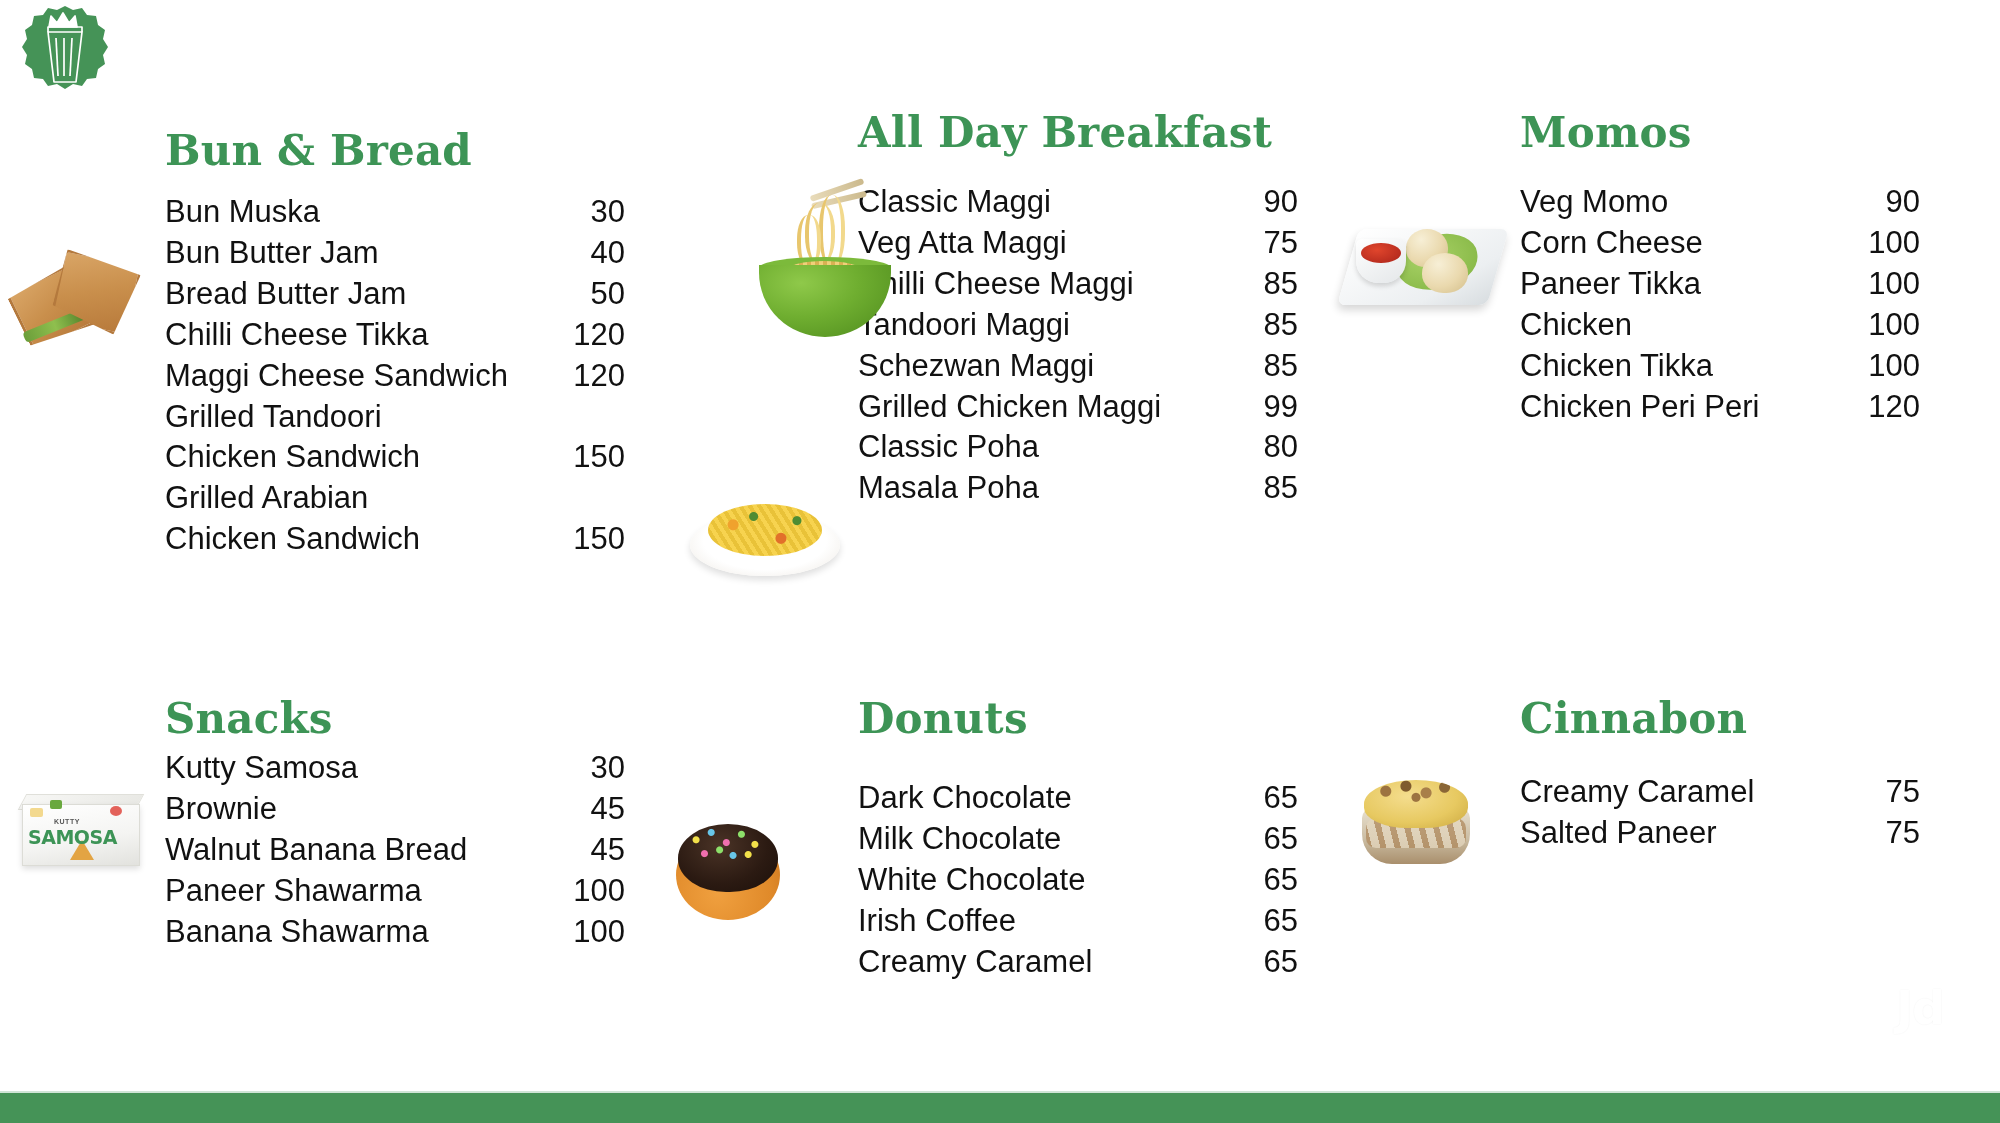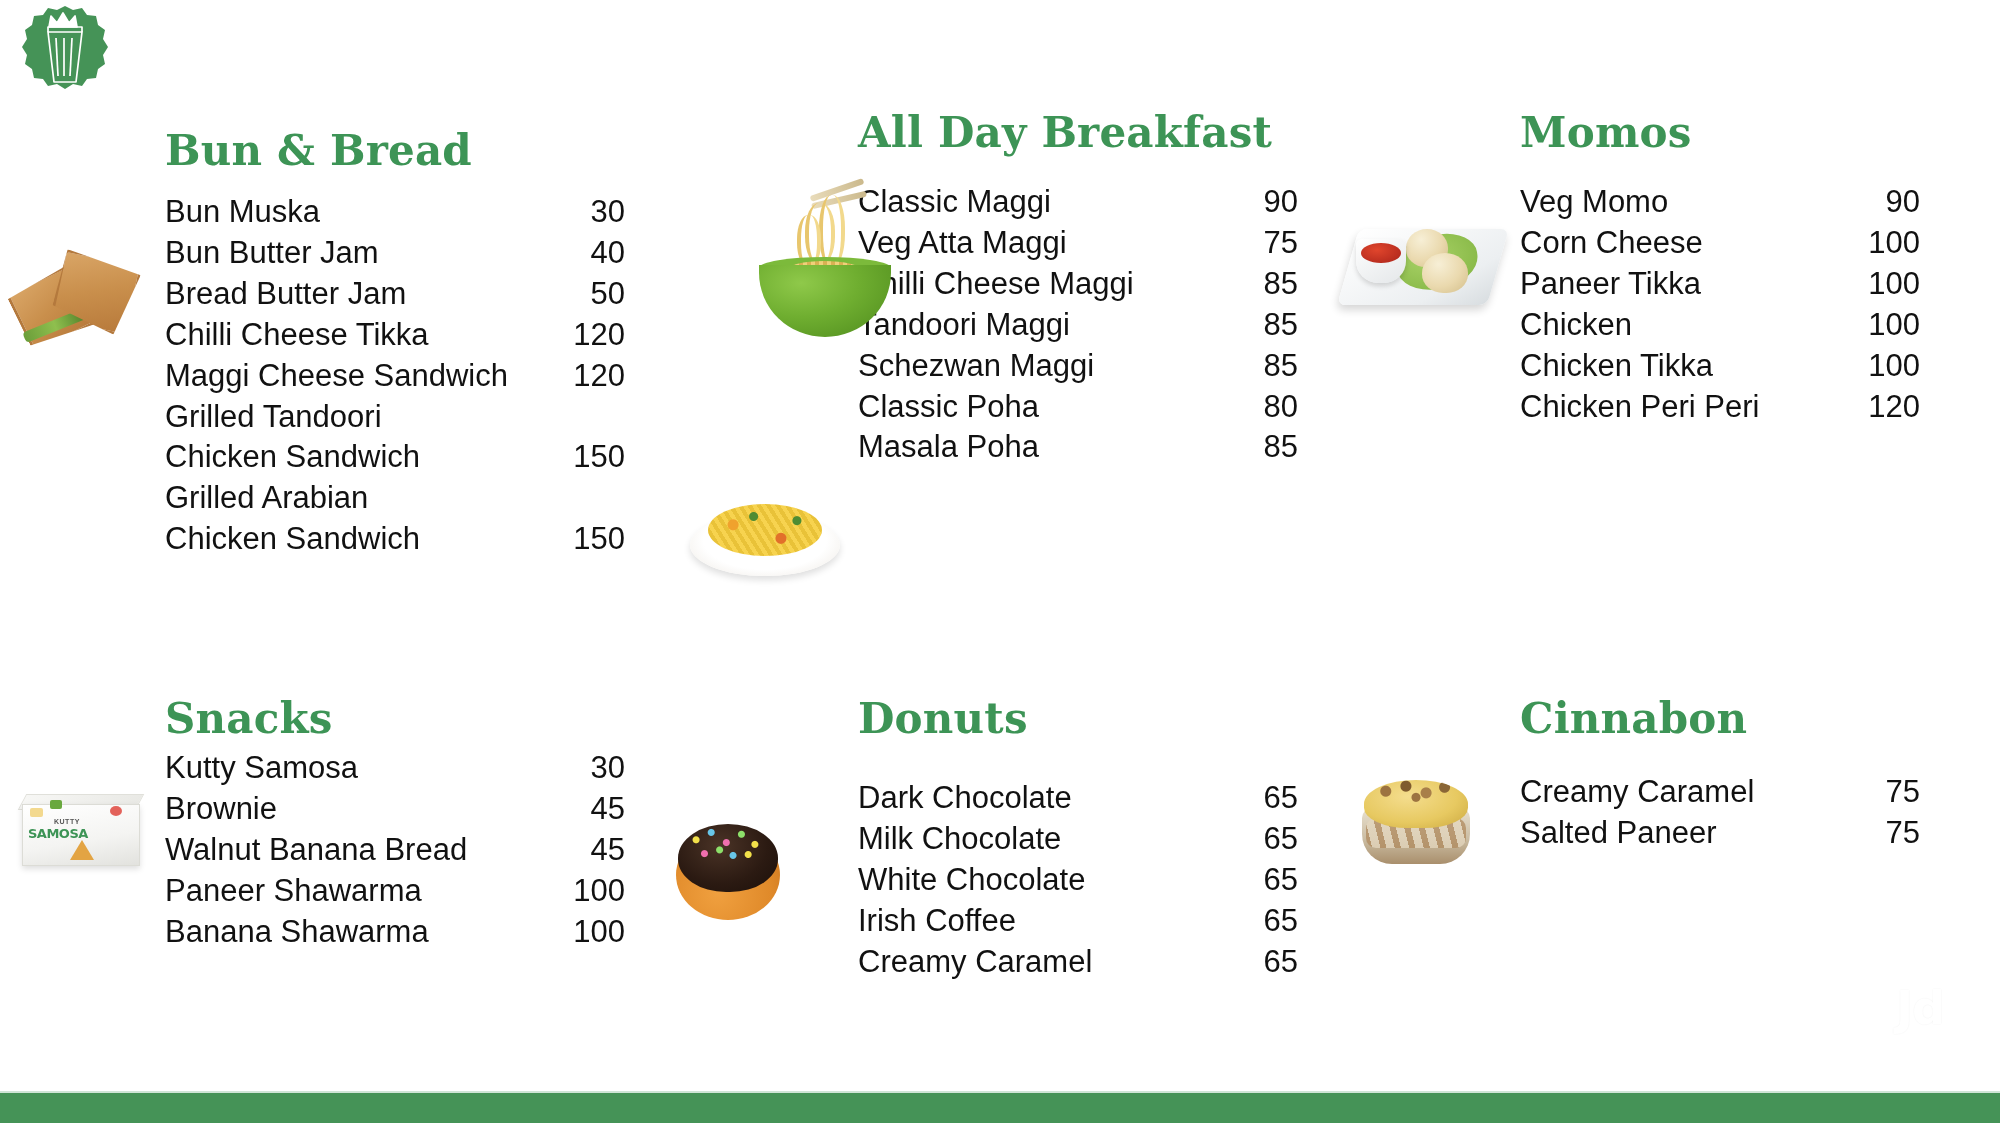--- a/index.html
+++ b/index.html
@@ -246,21 +246,21 @@
     background: linear-gradient(100deg,#f7f7f5,#e9e9e5);
     transform: skewX(-28deg);
     border: 1px solid #e0e0da;
     box-sizing: border-box;
   }
   .sa-text {
     position: absolute;
     left: 10px; top: 40px;
     font-family: "DejaVu Sans", sans-serif;
     font-weight: bold;
-    font-size: 13px;
+    font-size: 19px;
     color: #3d9456;
     letter-spacing: -0.5px;
   }
   .sa-sub {
     position: absolute;
     left: 36px; top: 32px;
     font-size: 7px;
     font-weight: bold;
     color: #555;
     letter-spacing: .5px;
@@ -524,20 +524,25 @@
           <span class="item-name">Tandoori Maggi</span>
           <span class="item-spacer"></span>
           <span class="item-price">85</span>
         </li>
         <li class="item-row">
           <span class="item-name">Schezwan Maggi</span>
           <span class="item-spacer"></span>
           <span class="item-price">85</span>
         </li>
         <li class="item-row">
+          <span class="item-name">Grilled Chicken Maggi</span>
+          <span class="item-spacer"></span>
+          <span class="item-price">99</span>
+        </li>
+        <li class="item-row">
           <span class="item-name">Classic Poha</span>
           <span class="item-spacer"></span>
           <span class="item-price">80</span>
         </li>
         <li class="item-row">
           <span class="item-name">Masala Poha</span>
           <span class="item-spacer"></span>
           <span class="item-price">85</span>
         </li>
       </ul>

